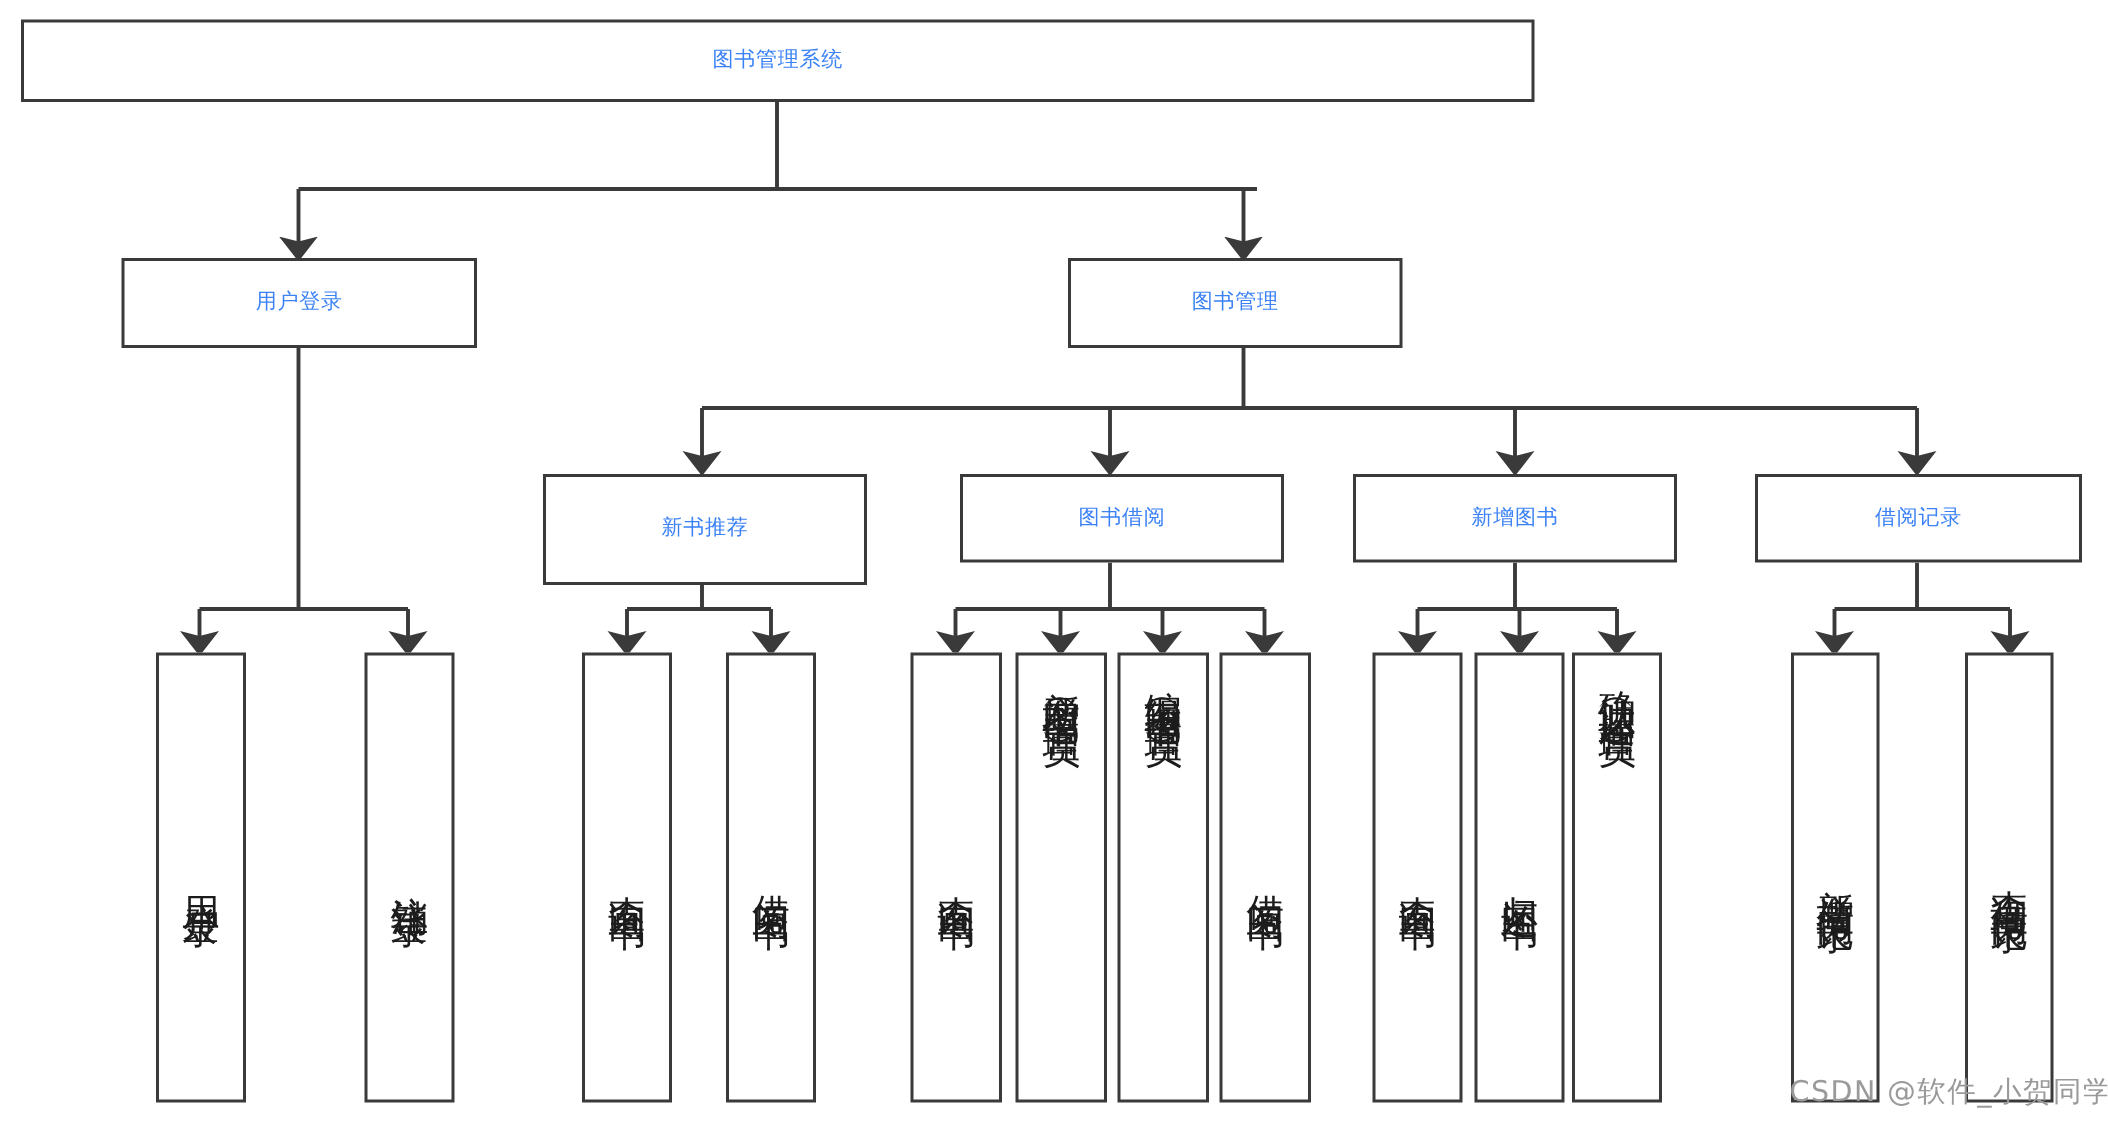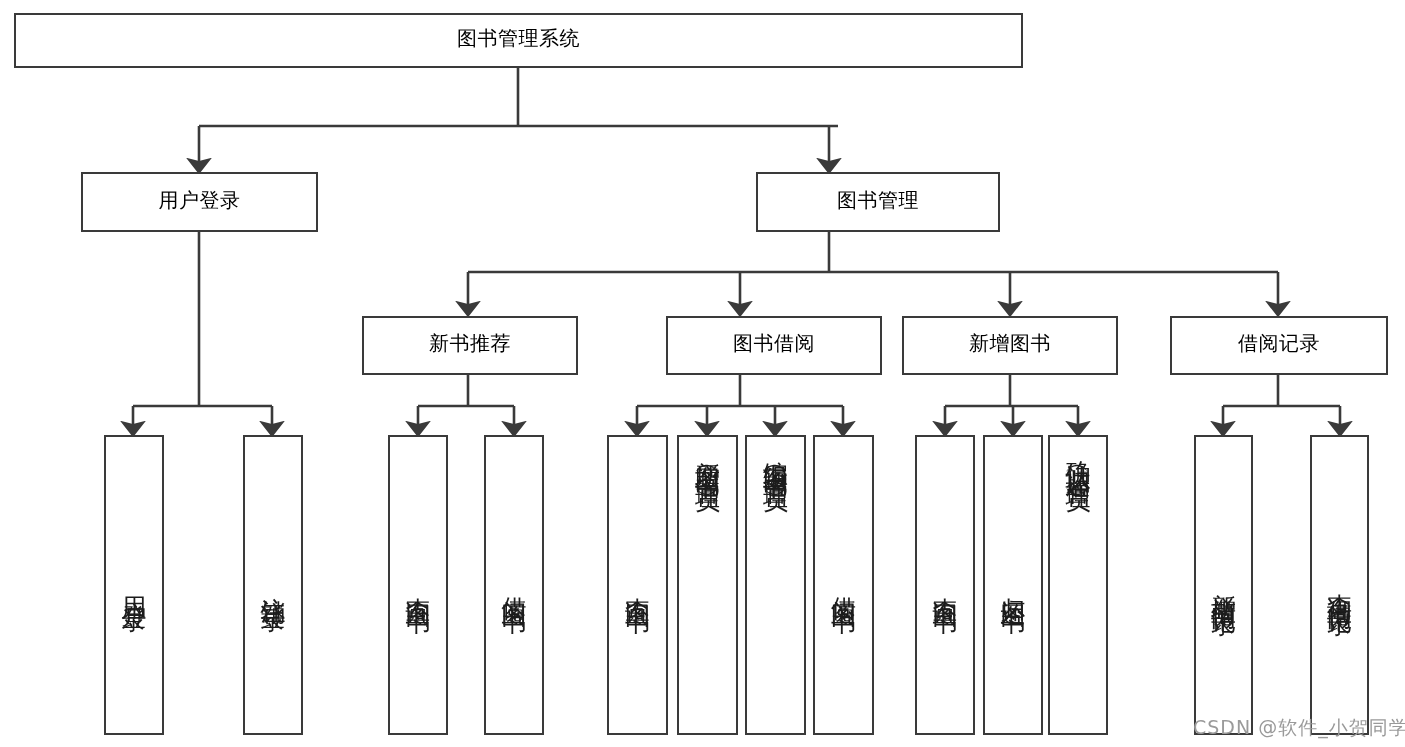--- a/index.html
+++ b/index.html
@@ -24,26 +24,25 @@
     position:absolute;
     box-sizing:border-box;
     background:#ffffff;
     border:2px solid #3a3a3a;
     display:flex;
     align-items:center;
     justify-content:center;
     z-index:2;
   }
   .node .lbl{
-    font-size:20px;
+    font-size:14px;
     line-height:1.22;
     letter-spacing:.5px;
-    color:#000000;
+    color:#3b82f6;
     white-space:nowrap;
-    font-family:Liberation Mono, monospace;
   }
   
   .leaf{
     position:absolute;
     box-sizing:border-box;
     background:#ffffff;
     border:2px solid #3a3a3a;
     display:flex;
     justify-content:center;
     z-index:2;
@@ -125,28 +124,28 @@
     </g>
   </svg>
 
   <div class="node" style="left:14px;top:13px;width:1009px;height:55px;">
     <span class="lbl">图书管理系统</span>
   </div>
 
   <div class="node" style="left:81px;top:172px;width:237px;height:60px;">
     <span class="lbl">用户登录</span>
   </div>
-  <div class="node" style="left:712px;top:172px;width:244px;height:60px;margin-left:44px;">
+  <div class="node" style="left:712px;top:172px;width:223px;height:60px;">
     <span class="lbl">图书管理</span>
   </div>
 
-  <div class="node" style="left:362px;top:316px;width:216px;height:59px;">
+  <div class="node" style="left:362px;top:316px;width:216px;height:74px;">
     <span class="lbl">新书推荐</span>
   </div>
-  <div class="node" style="left:666px;top:316px;width:216px;height:59px;">
+  <div class="node" style="left:640px;top:316px;width:216px;height:59px;">
     <span class="lbl">图书借阅</span>
   </div>
   <div class="node" style="left:902px;top:316px;width:216px;height:59px;">
     <span class="lbl">新增图书</span>
   </div>
   <div class="node" style="left:1170px;top:316px;width:218px;height:59px;text-align:center;">
     <span class="lbl">借阅记录</span>
   </div>
 
   <div class="leaf vcenter" style="left:104px;top:435px;width:60px;height:300px;">

